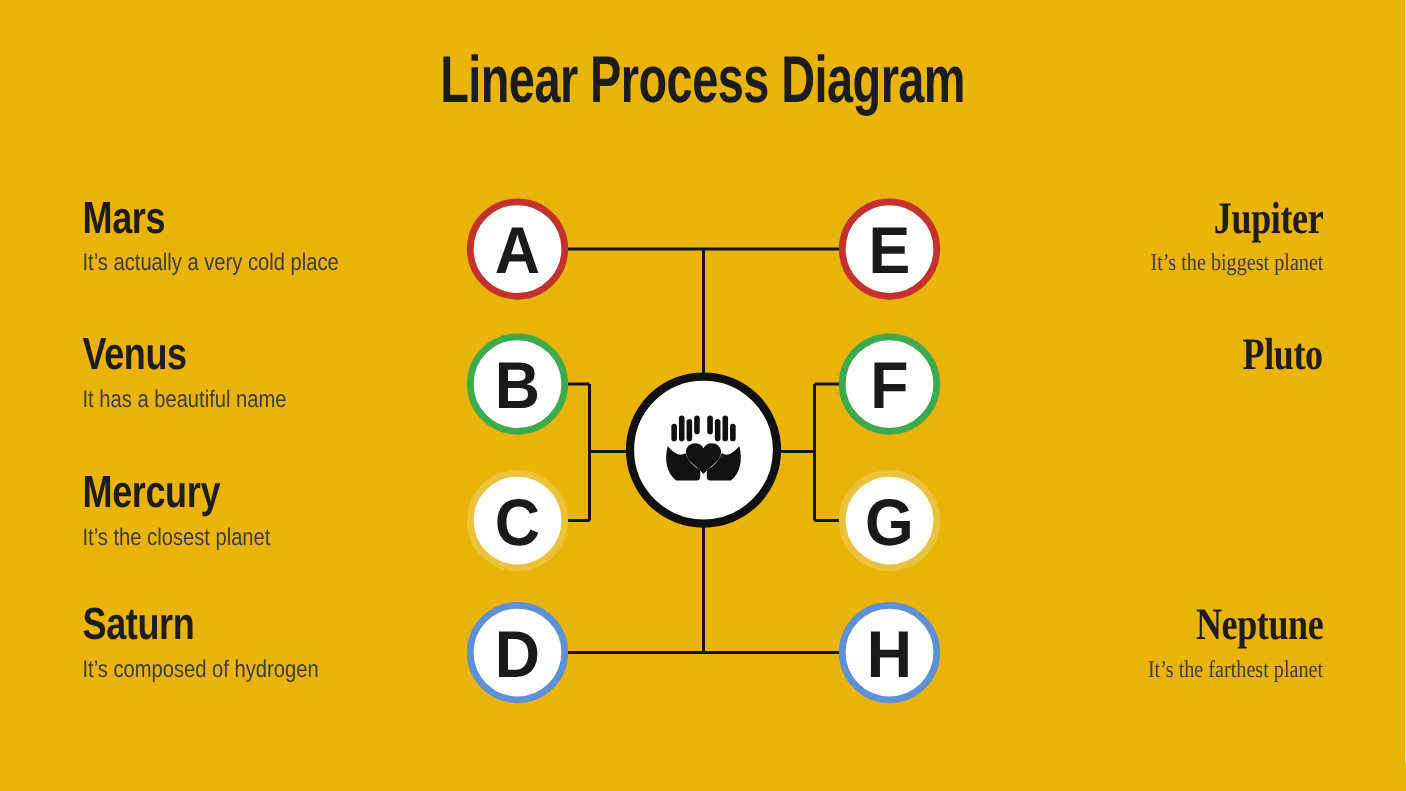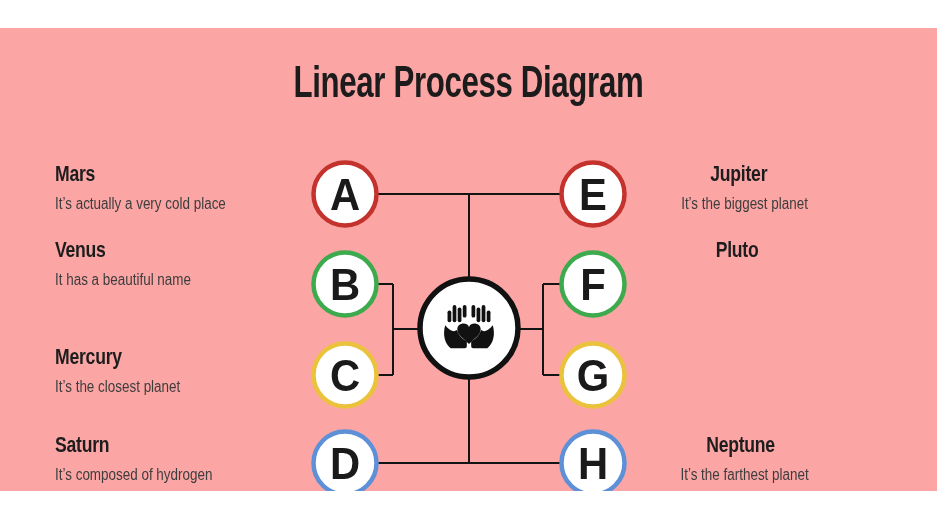--- a/index.html
+++ b/index.html
@@ -1,39 +1,38 @@
 <!DOCTYPE html>
 <html><head>
 <meta charset="utf-8">
 <style>
   html,body { margin:0; padding:0; background:#ffffff; }
   .slide {
-    position:relative; width:937px; height:463px; background:#fca5a5;
+    position:relative; width:937px; height:527px; background:#eab308;
     overflow:hidden; font-family:"Liberation Sans", sans-serif;
     color:#202020;
-    margin-top:28px;
   }
   .title {
     position:absolute; top:30px; left:0; width:100%; text-align:center;
     font-size:44px; line-height:48px; font-weight:700; color:#1c1c1c;
     margin:0; white-space:nowrap;
   }
   .cond  { display:inline-block; transform:scaleX(0.71); transform-origin:50% 50%; letter-spacing:-0.5px; }
   .condL { display:inline-block; transform:scaleX(0.80); transform-origin:0 50%;   letter-spacing:-0.3px; }
   .condR { display:inline-block; transform:scaleX(0.80); transform-origin:100% 50%; letter-spacing:-0.3px; }
   .bodyL { display:inline-block; transform:scaleX(0.84); transform-origin:0 50%; }
   .bodyR { display:inline-block; transform:scaleX(0.84); transform-origin:100% 50%; }
 
   .row { position:absolute; width:300px; }
-  .row h2 { margin:0 0 2px 0; font-size:22px; line-height:32px; font-weight:700; color:#1d1d1d; white-space:nowrap; }
+  .row h2 { margin:0 0 2px 0; font-size:30px; line-height:32px; font-weight:700; color:#1d1d1d; white-space:nowrap; }
   .row p  { margin:0; font-size:16px; line-height:24px; font-weight:400; color:#3d3d3d; white-space:nowrap; }
   .left  { left:55px;  text-align:left; }
-  .right { right:55px; text-align:center; }
+  .right { right:55px; text-align:right;font-family:Liberation Serif, serif; }
   .r1 { top:130px; }
-  .r2 { top:206px; }
+  .r2 { top:221px; }
   .r3 { top:313px; }
   .r4 { top:401px; }
 
   .diagram { position:absolute; left:295px; top:115px; width:350px; height:355px; }
   .node-letter { font-family:"Liberation Sans", sans-serif; font-weight:700; font-size:44px; fill:#1a1a1a; }
 </style>
 </head>
 <body>
 
 <div class="slide">

